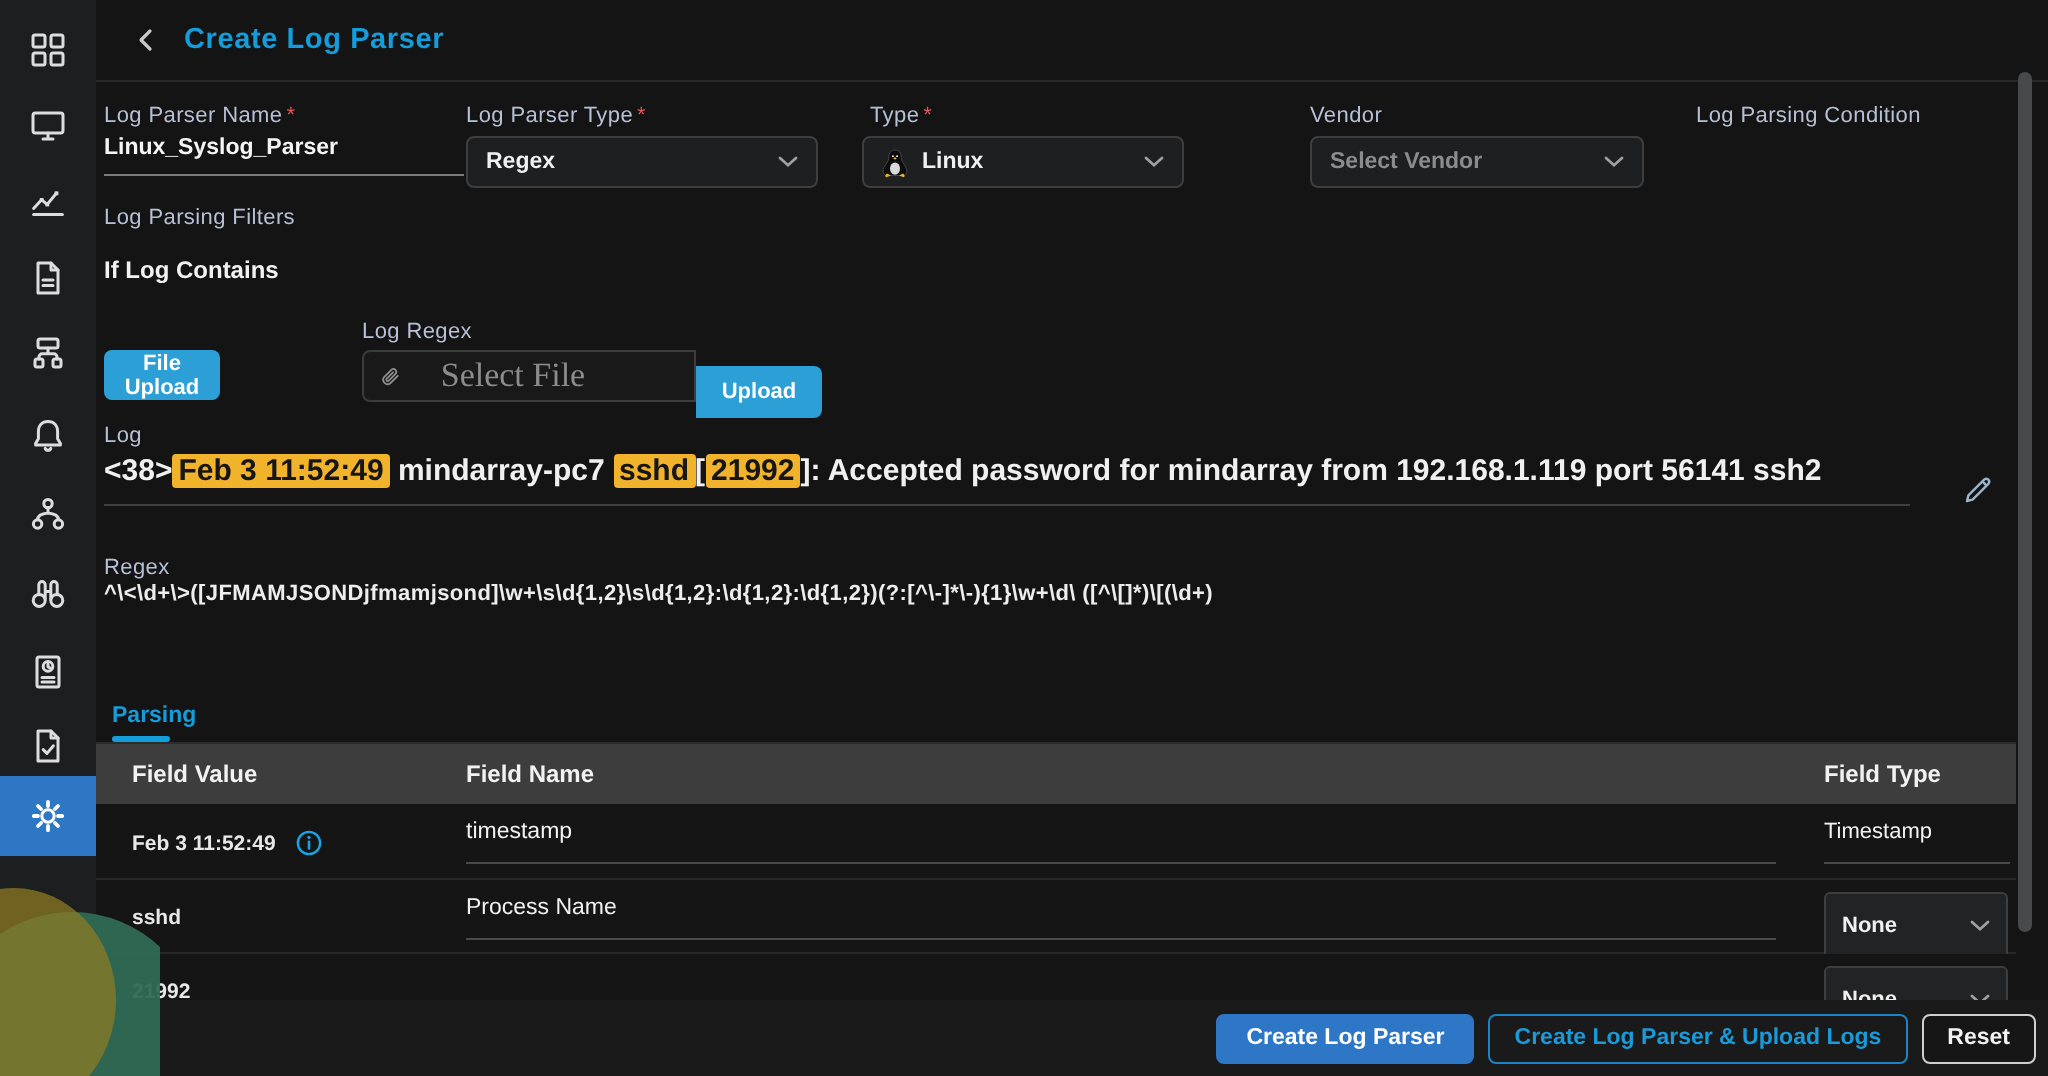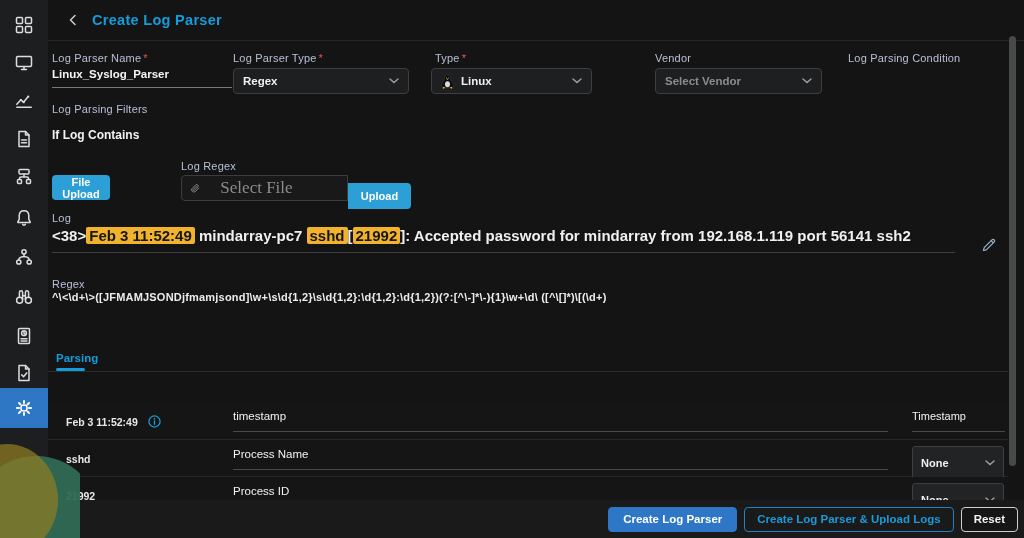--- a/index.html
+++ b/index.html
@@ -223,20 +223,25 @@
       </svg>
   </span>
 
   <span class="lbl" style="left:52px;top:278px">Regex</span>
   <div class="regex-val">^\&lt;\d+\&gt;([JFMAMJSONDjfmamjsond]\w+\s\d{1,2}\s\d{1,2}:\d{1,2}:\d{1,2})(?:[^\-]*\-){1}\w+\d\ ([^\[]*)\[(\d+)</div>
 
   <span class="tab">Parsing</span>
   <div class="tab-bar"></div>
   <div class="divider" style="left:48px;top:371px;width:960px;background:#2c2c2c"></div>
 
+  <div class="thead">
+    <span style="left:18px">Field Value</span>
+    <span style="left:185px">Field Name</span>
+    <span style="left:864px">Field Type</span>
+  </div>
 
   <div class="trow rowsep" style="top:402px;height:38px">
     <span class="cell-val">
       <span>Feb 3 11:52:49</span>
       <svg width="13" height="13" viewBox="0 0 14 14">
           <circle cx="7" cy="7" r="6" stroke="#1ba3e0" stroke-width="1.3" fill="none"></circle>
           <path d="M7 6.3V10" stroke="#1ba3e0" stroke-width="1.4" stroke-linecap="round"></path>
           <circle cx="7" cy="4" r=".9" fill="#1ba3e0"></circle>
         </svg>
     </span>
@@ -254,21 +259,20 @@
       <svg width="10" height="6" viewBox="0 0 10 6">
           <path d="M1 1l4 3.6L9 1" stroke="#a0a0a0" stroke-width="1.4" fill="none" stroke-linecap="round"></path>
         </svg>
     </div>
   </div>
 
   <div class="trow" style="top:477px;height:37px">
     <span class="cell-val">
         <span>21992</span>
       </span>
-    <input class="name-input" value="Process ID" style="">
     <div class="none-sel">
       <span>None</span>
       <svg width="10" height="6" viewBox="0 0 10 6">
           <path d="M1 1l4 3.6L9 1" stroke="#a0a0a0" stroke-width="1.4" fill="none" stroke-linecap="round"></path>
         </svg>
     </div>
   </div>
 
   <div class="footer">
     <button class="btn btn-solid">Create Log Parser</button>

